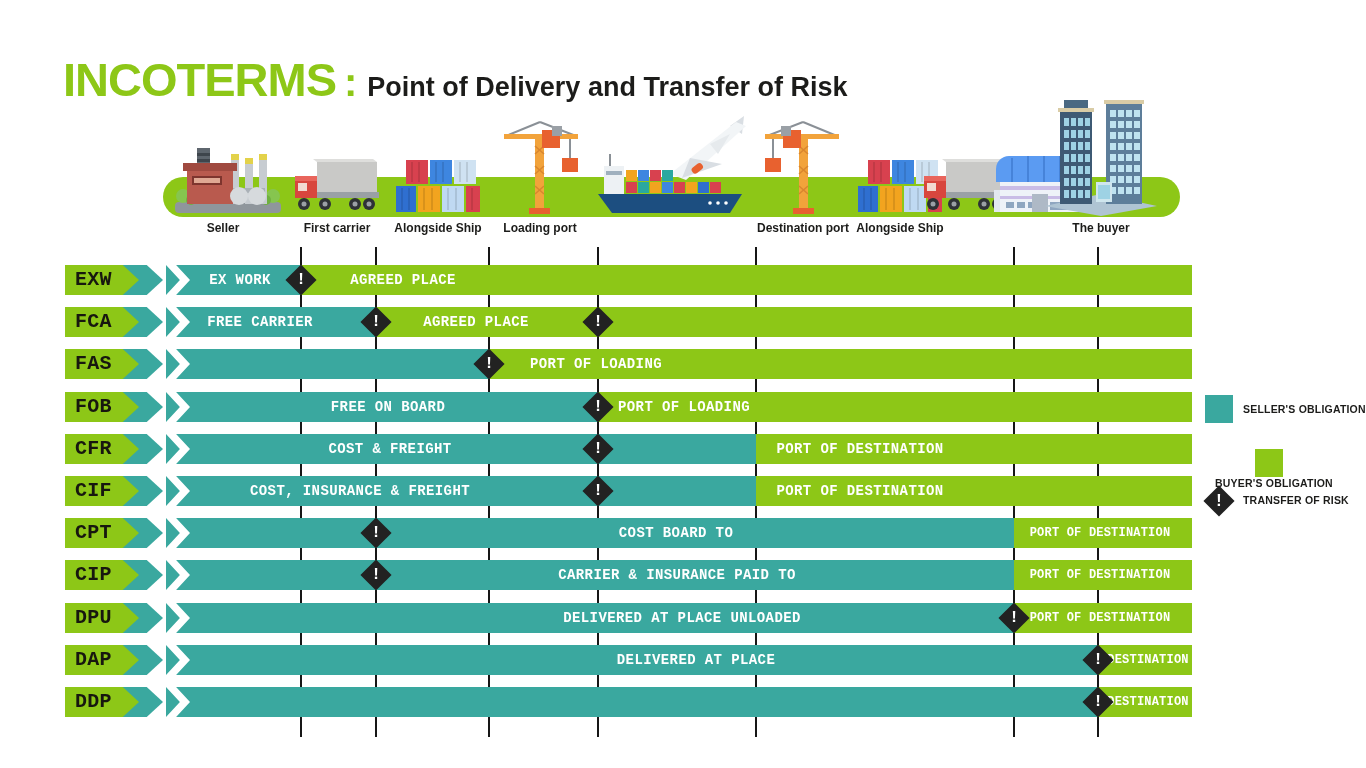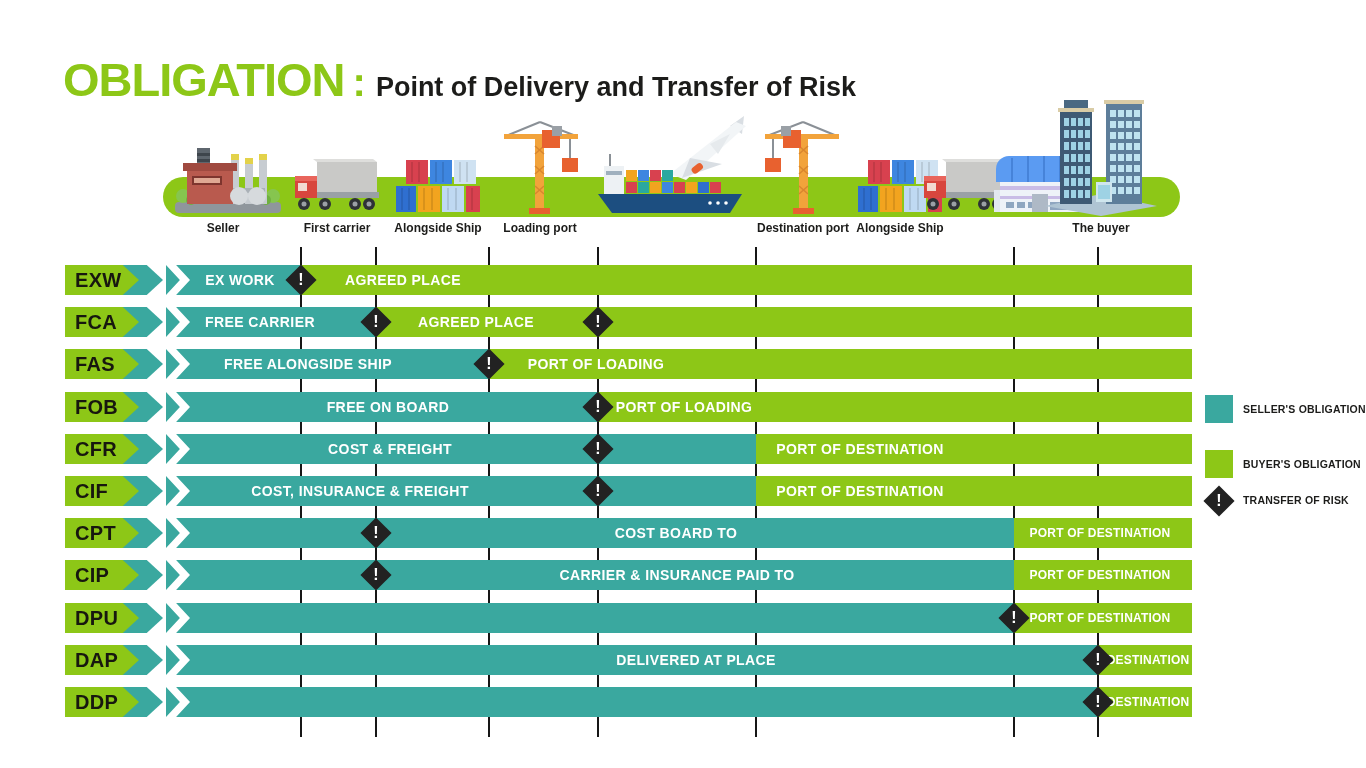--- a/index.html
+++ b/index.html
@@ -13,21 +13,21 @@
   
   .band{position:absolute;left:163px;top:177px;width:1017px;height:40px;border-radius:20px;
         background:var(--green);}
   .icon{position:absolute;}
   .icon.flip svg{transform:scaleX(-1);}
   .caption{position:absolute;top:221px;transform:translateX(-50%);font-size:12px;font-weight:700;
            color:#1c1c1a;white-space:nowrap;}
   
   .vline{position:absolute;top:247px;height:490px;width:2px;background:#161616;}
   
-  .row{position:absolute;left:0;width:1314px;height:30px;}
+  .row{position:absolute;left:0;width:1314px;height:30px;font-family:Liberation Mono, monospace;}
   .term{position:absolute;top:0;height:30px;width:74px;
         clip-path:polygon(0 0,78% 0,100% 50%,78% 100%,0 100%);}
   .term.green-arrow{background:var(--green);z-index:2;left:65px;
         font-size:20px;font-weight:700;color:#17170f;line-height:30px;padding-left:10px;
         box-sizing:border-box;letter-spacing:.3px;}
   .term.teal-arrow{background:var(--teal);z-index:1;left:89px;}
   .seg{position:absolute;top:0;height:30px;}
   .seg.seller{background:var(--teal);}
   .seg.buyer{background:var(--green);}
   .notch{position:absolute;top:0;height:30px;width:24px;background:#fff;z-index:3;
@@ -47,21 +47,21 @@
   .swatch.risk-wrap{position:relative;background:transparent;}
   .swatch.risk-wrap .risk{left:14px;top:15px;}
   .legend-label{margin-left:10px;font-size:10.5px;font-weight:700;color:#1c1c1a;letter-spacing:.2px;
                 white-space:nowrap;}
 </style>
 </head>
 <body>
 
 <div class="stage" style="--green: #8DC717; --teal: #3AA89F;">
   <div class="title">
-    <span class="brand">OBLIGATION</span>
+    <span class="brand">INCOTERMS</span>
     <span class="colon">:</span>
     <span class="subtitle">Point of Delivery and Transfer of Risk</span>
   </div>
 
   <div class="band"></div>
   <div id="icons">
       <div class="icon" style="left: 173px; top: 138px;"><svg width="110" height="78" viewBox="0 0 110 78">
           <rect x="2" y="64" width="106" height="11" rx="4" fill="#8F969C"></rect>
     <circle cx="10" cy="58" r="7" fill="#86C54F"></circle>
           <circle cx="18" cy="62" r="5" fill="#6FB13F"></circle>
@@ -361,21 +361,20 @@
           <span>!</span>
         </div>
         <div class="risk" style="left: 598px; top: 15px;">
           <span>!</span>
         </div>
       </div>
       <div class="row" style="top: 349px; border-radius: 9px;">
         <div class="term teal-arrow"></div>
         <div class="term green-arrow">FAS</div>
         <div class="seg seller" style="left: 166px; width: 323px;"></div>
-        <span class="seg-label" style="left: 308px;">FREE ALONGSIDE SHIP</span>
         <div class="seg buyer" style="left: 489px; width: 703px;"></div>
         <span class="seg-label" style="left: 596px;">PORT OF LOADING</span>
         <div class="notch" style="left: 166px;"></div>
         <div class="risk" style="left: 489px; top: 15px;">
           <span>!</span>
         </div>
       </div>
       <div class="row" style="top: 392px;">
         <div class="term teal-arrow"></div>
         <div class="term green-arrow">FOB</div>
@@ -433,20 +432,21 @@
         <span class="seg-label small" style="left: 1100px;">PORT OF DESTINATION</span>
         <div class="notch" style="left: 166px;"></div>
         <div class="risk" style="left: 376px; top: 15px;">
           <span>!</span>
         </div>
       </div>
       <div class="row" style="top: 603px;">
         <div class="term teal-arrow"></div>
         <div class="term green-arrow">DPU</div>
         <div class="seg seller" style="left: 166px; width: 848px;"></div>
+        <span class="seg-label" style="left: 682px;">DELIVERED AT PLACE UNLOADED</span>
         <div class="seg buyer" style="left: 1014px; width: 178px;"></div>
         <span class="seg-label small" style="left: 1100px;">PORT OF DESTINATION</span>
         <div class="notch" style="left: 166px;"></div>
         <div class="risk" style="left: 1014px; top: 15px;">
           <span>!</span>
         </div>
       </div>
       <div class="row" style="top: 645px;">
         <div class="term teal-arrow"></div>
         <div class="term green-arrow">DAP</div>
@@ -470,21 +470,21 @@
         <div class="risk" style="left: 1098px; top: 15px;">
           <span>!</span>
         </div>
       </div>
     </div>
   <div id="legend">
       <div class="legend-item" style="top: 394px;">
         <div class="swatch seller"></div>
         <span class="legend-label">SELLER'S OBLIGATION</span>
       </div>
-      <div class="legend-item" style="top: 449px;">
+      <div class="legend-item" style="top: 449px; flex-direction: column;">
         <div class="swatch buyer"></div>
         <span class="legend-label">BUYER'S OBLIGATION</span>
       </div>
       <div class="legend-item" style="top: 485px;">
         <div class="swatch risk-wrap">
           <div class="risk" style="left: 14px; top: 15px;">
             <span>!</span>
           </div>
         </div>
         <span class="legend-label">TRANSFER OF RISK</span>

